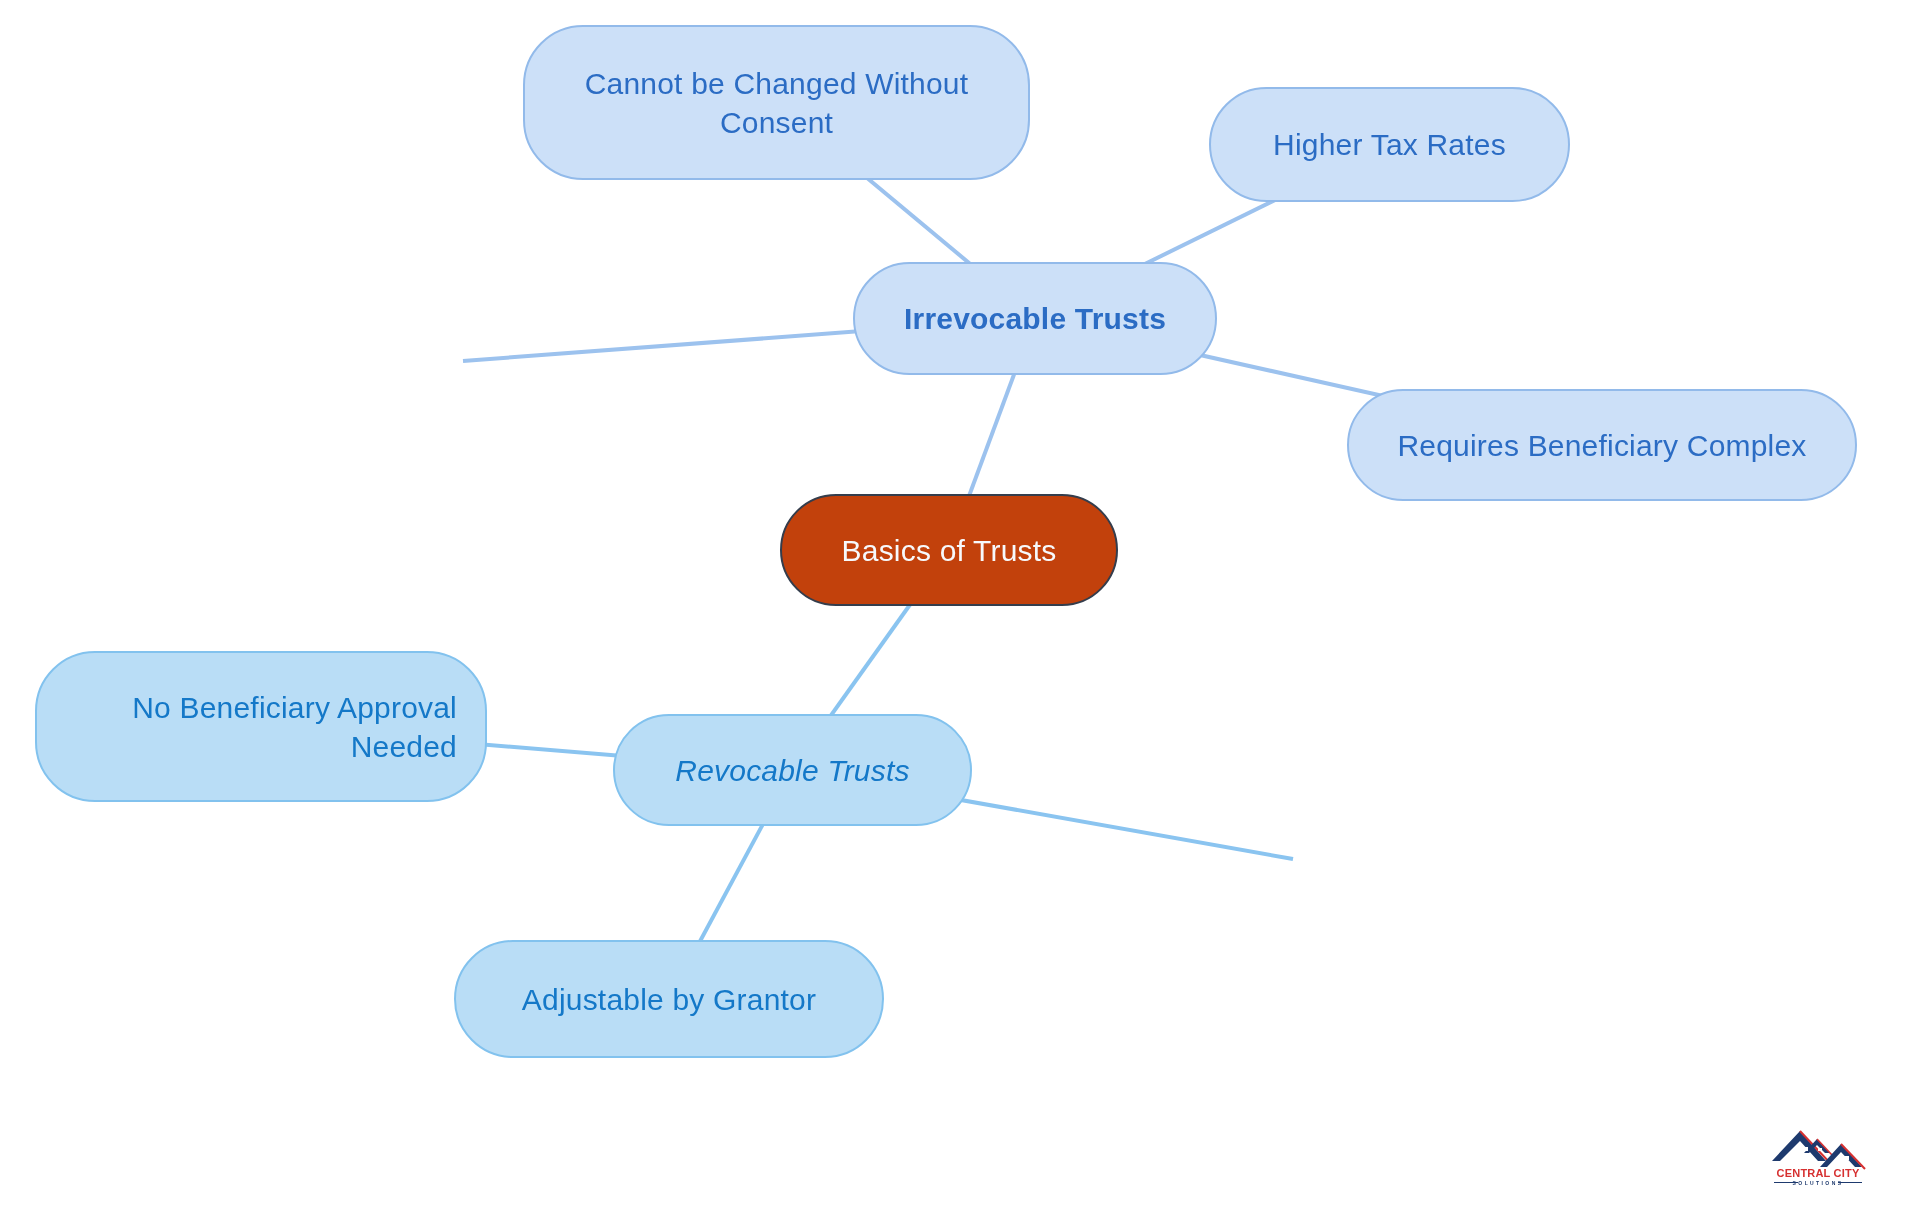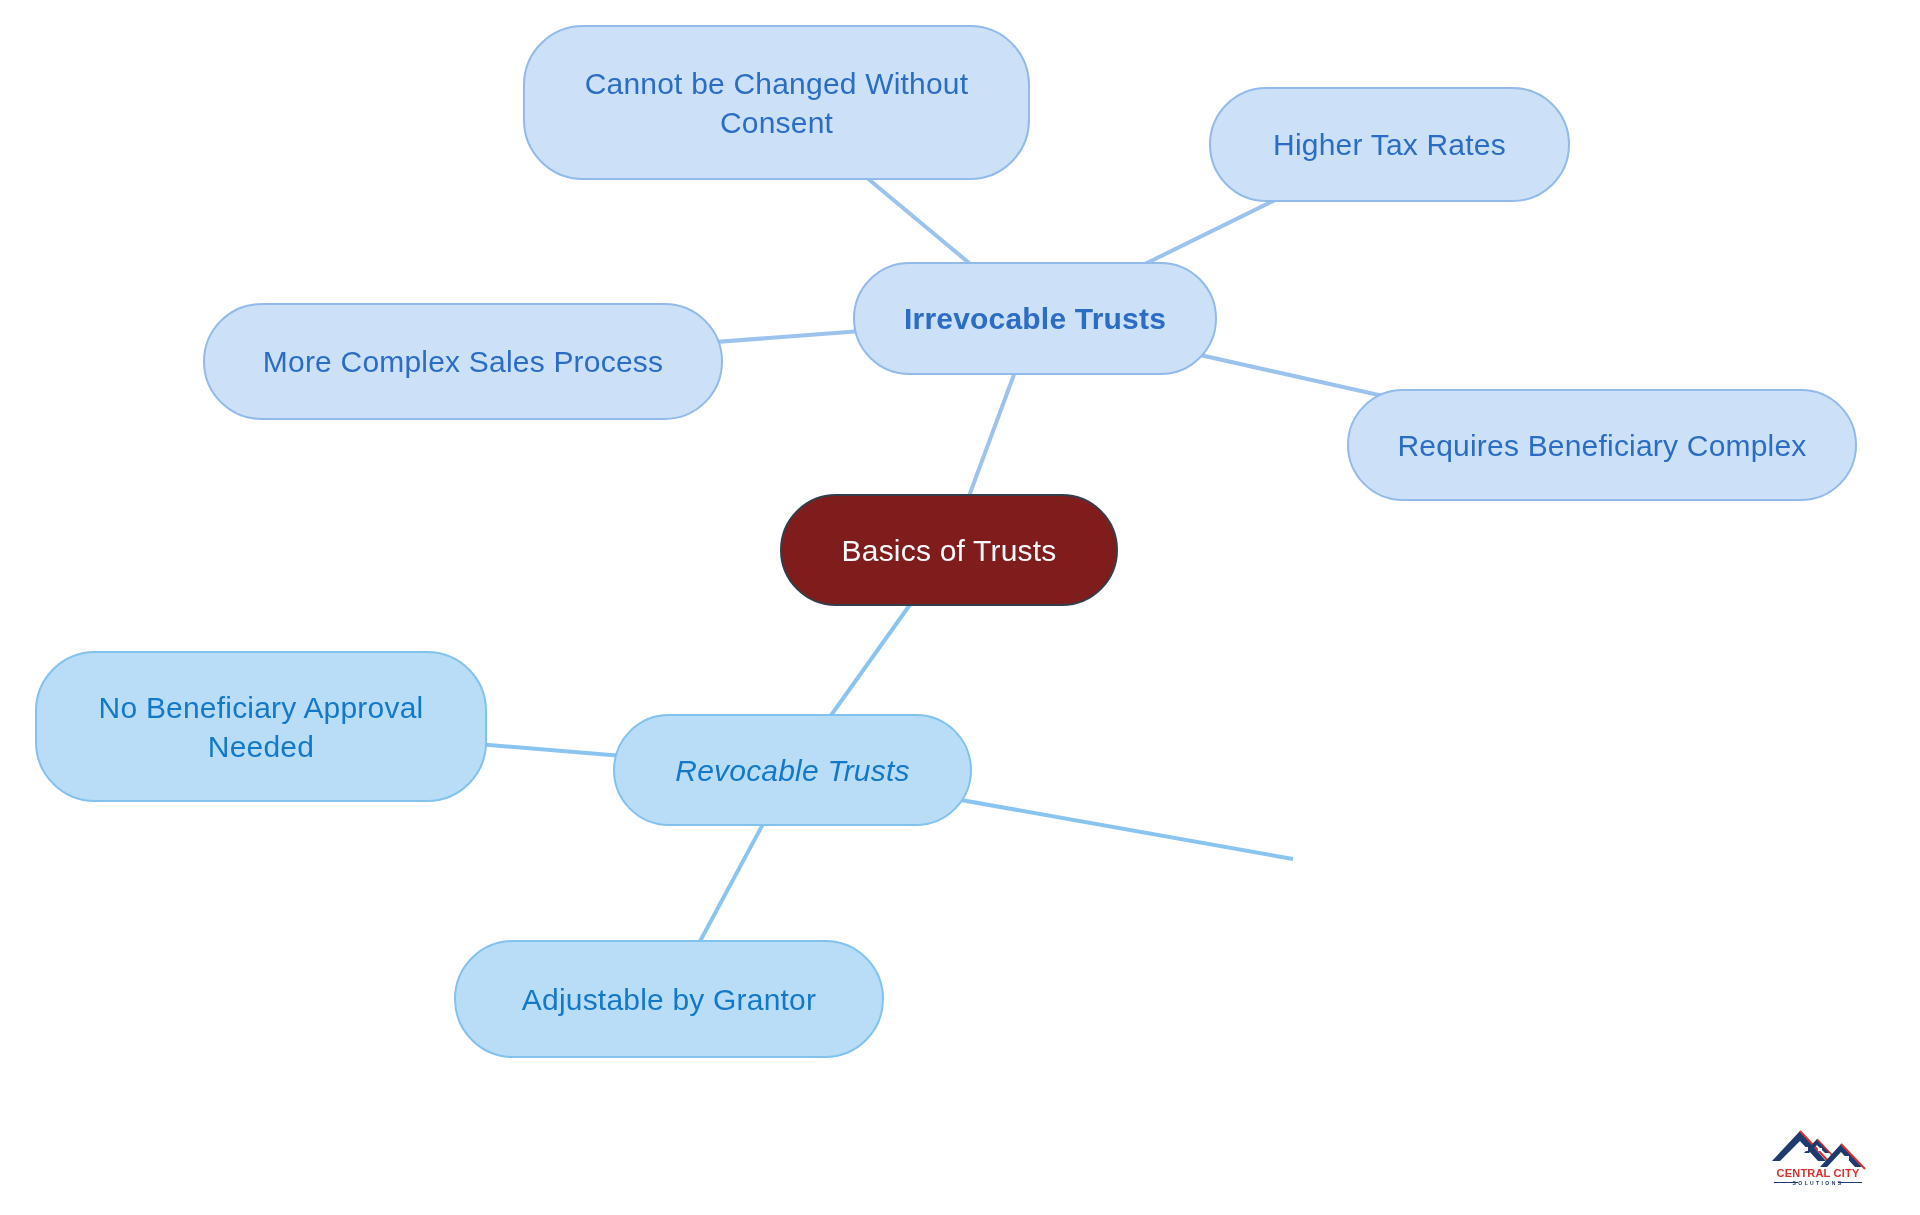--- a/index.html
+++ b/index.html
@@ -31,42 +31,42 @@
     text-align: center;
     box-sizing: border-box;
     border-radius: 60px;
     font-size: 30px;
     line-height: 1.3;
     padding: 0 28px;
     letter-spacing: 0.2px;
   }
   .node-central {
     left: 780px; top: 494px; width: 338px; height: 112px;
-    background: #7f1d1d;
+    background: #c2410c;
     border: 2px solid #343d4c;
     color: #f7f9fc;
     border-radius: 56px;
   }
   .branch-irr {
     background: #cce0f8;
     border: 2px solid #92baea;
     color: #2b6cc4;
   }
   .branch-rev {
     background: #b9ddf6;
     border: 2px solid #82c2ee;
     color: #1478c8;
   }
   .node-irrevocable      { left: 853px;  top: 262px; width: 364px; height: 113px; font-weight: bold; }
   .node-cannot-changed   { left: 523px;  top: 25px;  width: 507px; height: 155px; }
   .node-higher-tax       { left: 1209px; top: 87px;  width: 361px; height: 115px; }
   .node-more-complex     { left: 203px;  top: 303px; width: 520px; height: 117px; }
   .node-requires-approval{ left: 1347px; top: 389px; width: 510px; height: 112px; }
   .node-revocable        { left: 613px;  top: 714px; width: 359px; height: 112px; font-style: italic; }
-  .node-no-approval      { left: 35px;   top: 651px; width: 452px; height: 151px; }
+  .node-no-approval      { left: 35px;   top: 651px; width: 452px; height: 151px; text-align: right; }
   .node-simpler-sales    { left: 1095px; top: 803px; width: 397px; height: 113px; }
   .node-adjustable       { left: 454px;  top: 940px; width: 430px; height: 118px; }
   .logo {
     position: absolute;
     left: 1768px;
     top: 1125px;
     width: 100px;
     height: 66px;
     z-index: 1;
   }
@@ -101,21 +101,20 @@
   </svg>
 
   <div class="node node-central">Basics of Trusts</div>
 
   <div class="node branch-irr node-irrevocable">Irrevocable Trusts</div>
 
   <div class="node branch-irr node-cannot-changed">Cannot be Changed Without Consent</div>
 
   <div class="node branch-irr node-higher-tax">Higher Tax Rates</div>
 
-  <div class="node branch-irr node-more-complex">More Complex Sales Process</div>
 
   <div class="node branch-irr node-requires-approval">Requires Beneficiary Complex</div>
 
   <div class="node branch-rev node-revocable">Revocable Trusts</div>
 
   <div class="node branch-rev node-no-approval">No Beneficiary Approval Needed</div>
 
 
   <div class="node branch-rev node-adjustable">Adjustable by Grantor</div>
 

